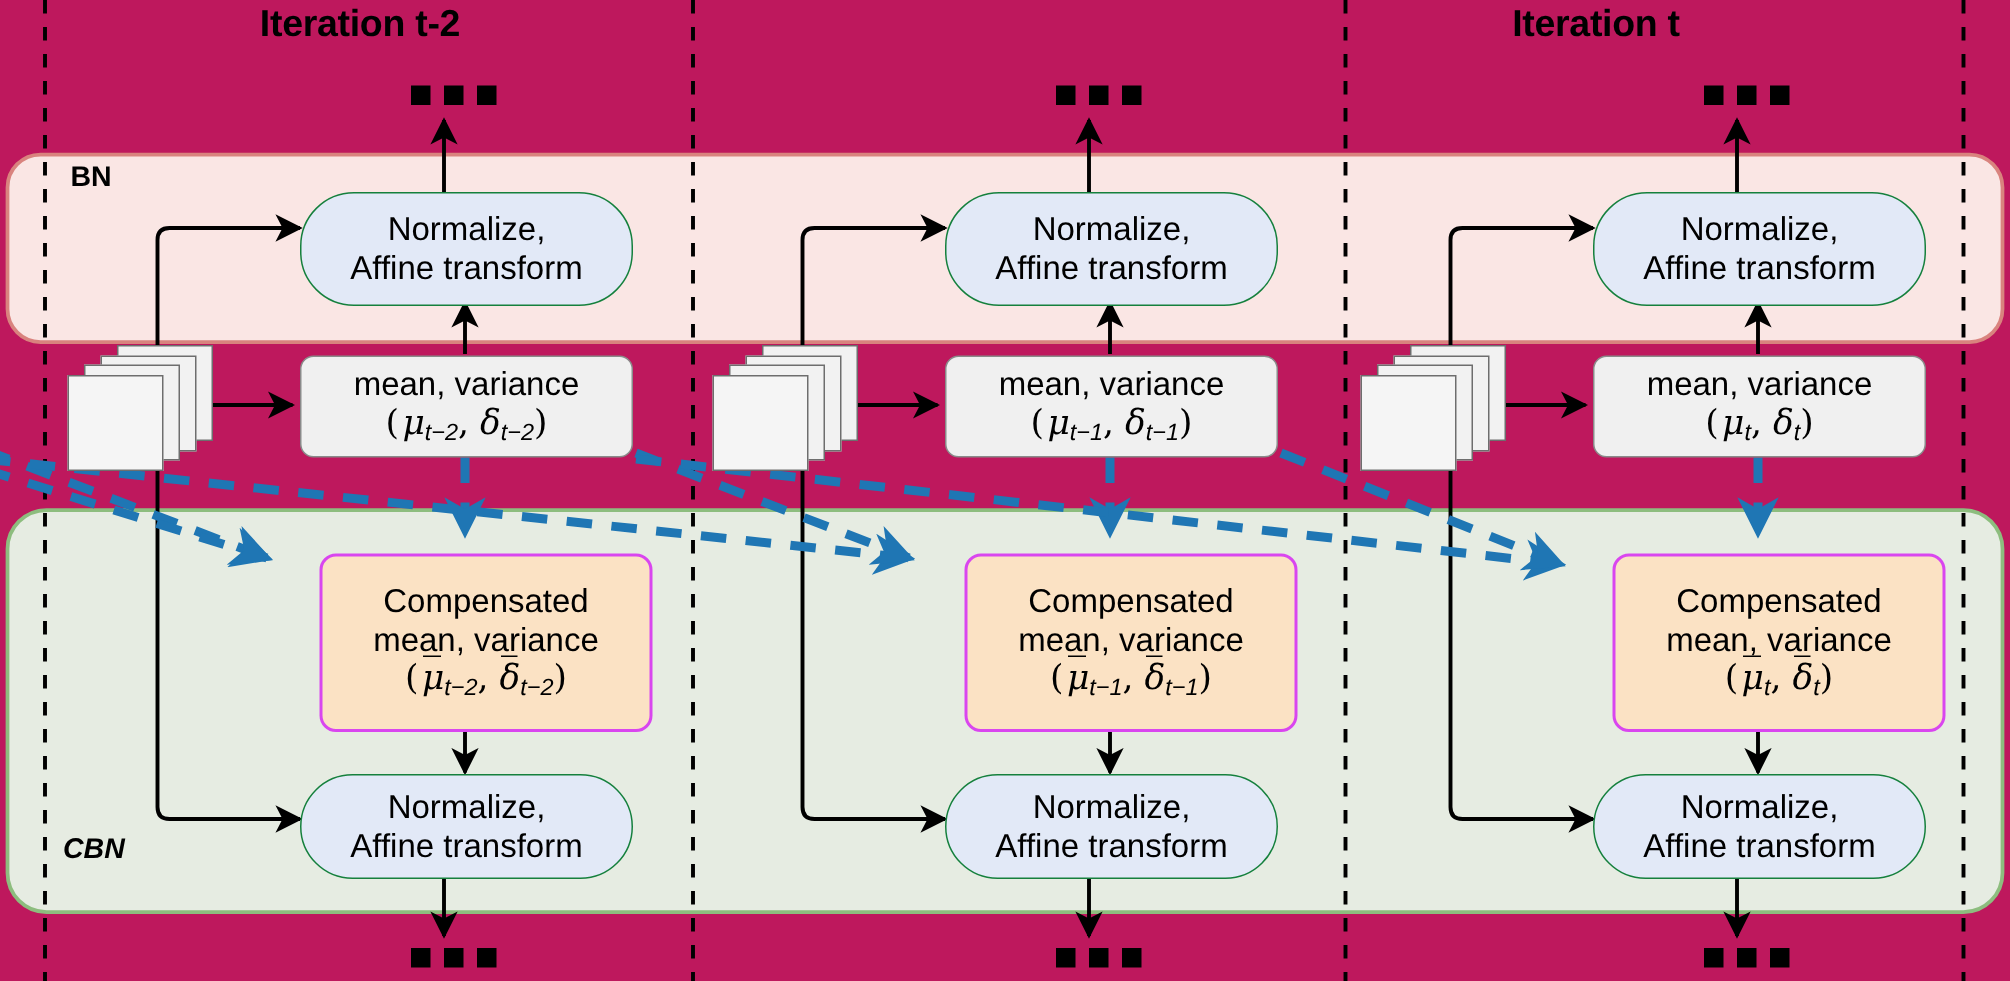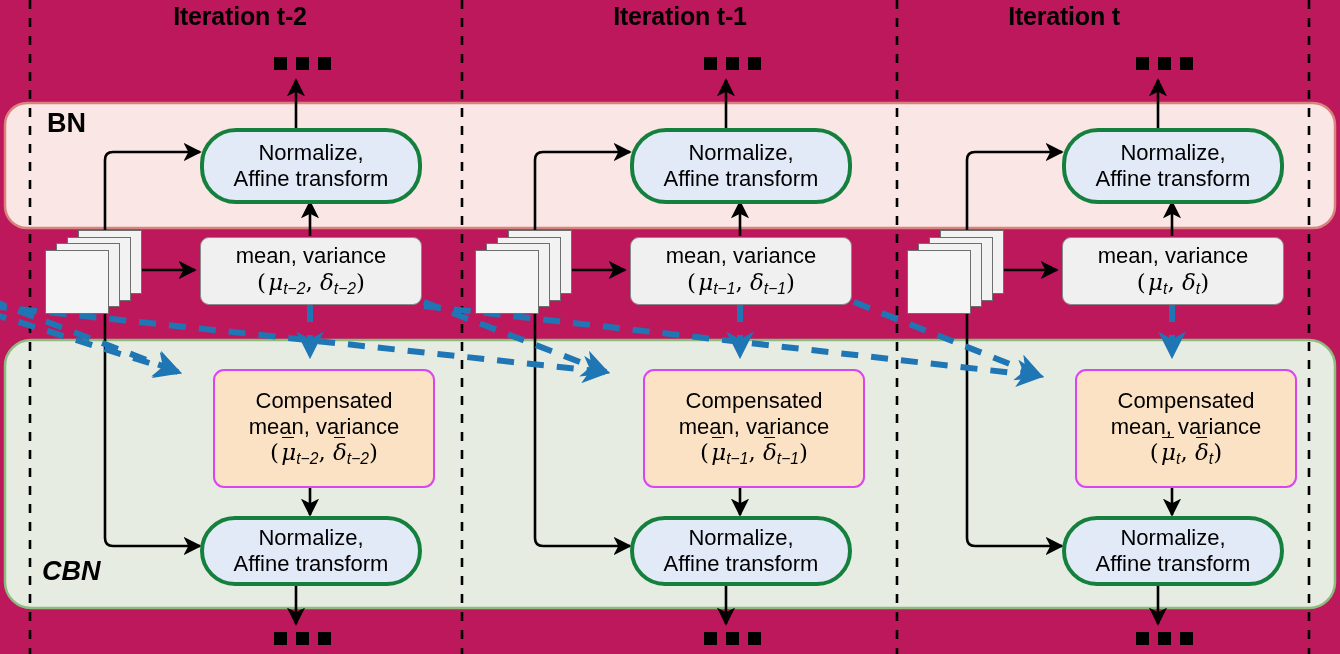--- a/index.html
+++ b/index.html
@@ -32,40 +32,40 @@
     font-weight: bold;
     color: #000000;
     text-align: center;
     white-space: nowrap;
     letter-spacing: -0.2px;
   }
 
   
   .band-label {
     position: absolute;
-    font-size: 27px;
+    font-size: 19px;
     font-weight: bold;
     color: #000000;
     white-space: nowrap;
   }
 
   
   .node {
     position: absolute;
     box-sizing: border-box;
     display: flex;
     flex-direction: column;
     align-items: center;
     justify-content: center;
     text-align: center;
     color: #000000;
   }
   .node-normalize {
     background: #e2e9f7;
-    border: 4px solid #15803d;
+    border: 1px solid #15803d;
     border-radius: 36px;
     font-size: 22px;
     line-height: 1.18;
   }
   .node-stat {
     background: #f0f0f0;
     border: 1.6px solid #8a8a8a;
     border-radius: 9px;
     font-size: 22px;
     line-height: 1.16;
@@ -217,21 +217,20 @@
 
       <line x1="-10" y1="306" x2="606" y2="372" marker-end="url(#ahb)"></line>
       <line x1="424" y1="302" x2="606" y2="372" marker-end="url(#ahb)"></line>
 
       <line x1="424" y1="306" x2="1040" y2="376" marker-end="url(#ahb)"></line>
       <line x1="854" y1="302" x2="1040" y2="376" marker-end="url(#ahb)"></line>
     </g>
   </svg>
 
   <div class="col-title" style="left:150px; top:2px; width:180px;">Iteration t-2</div>
-  <div class="col-title" style="left:590px; top:2px; width:180px;">Iteration t-1</div>
   <div class="col-title" style="left:974px; top:2px; width:180px;">Iteration t</div>
 
   <div class="band-label" style="left:47px; top:108px;">BN</div>
   <div class="band-label" style="left:42px; top:556px;font-style:italic;">CBN</div>
 
   <div class="dots" style="left:274px; top:57px;">
     <i></i>
       <i></i>
       <i></i>
   </div>

